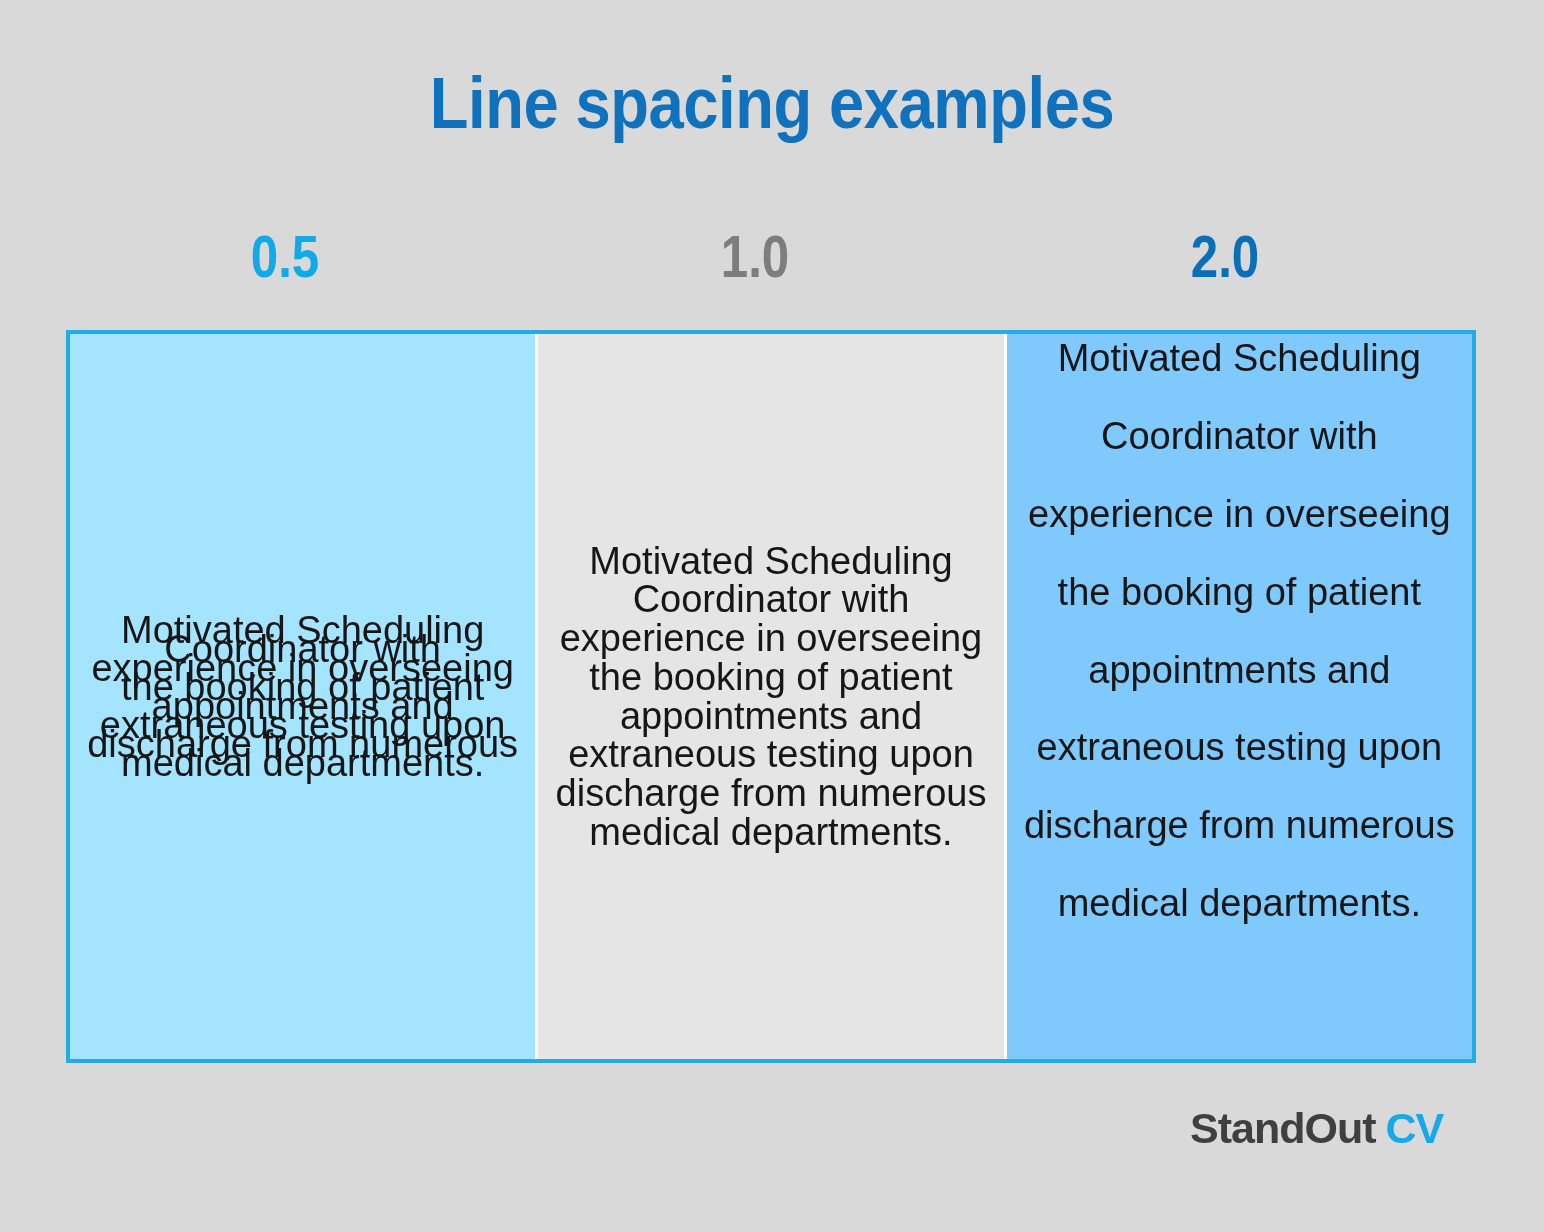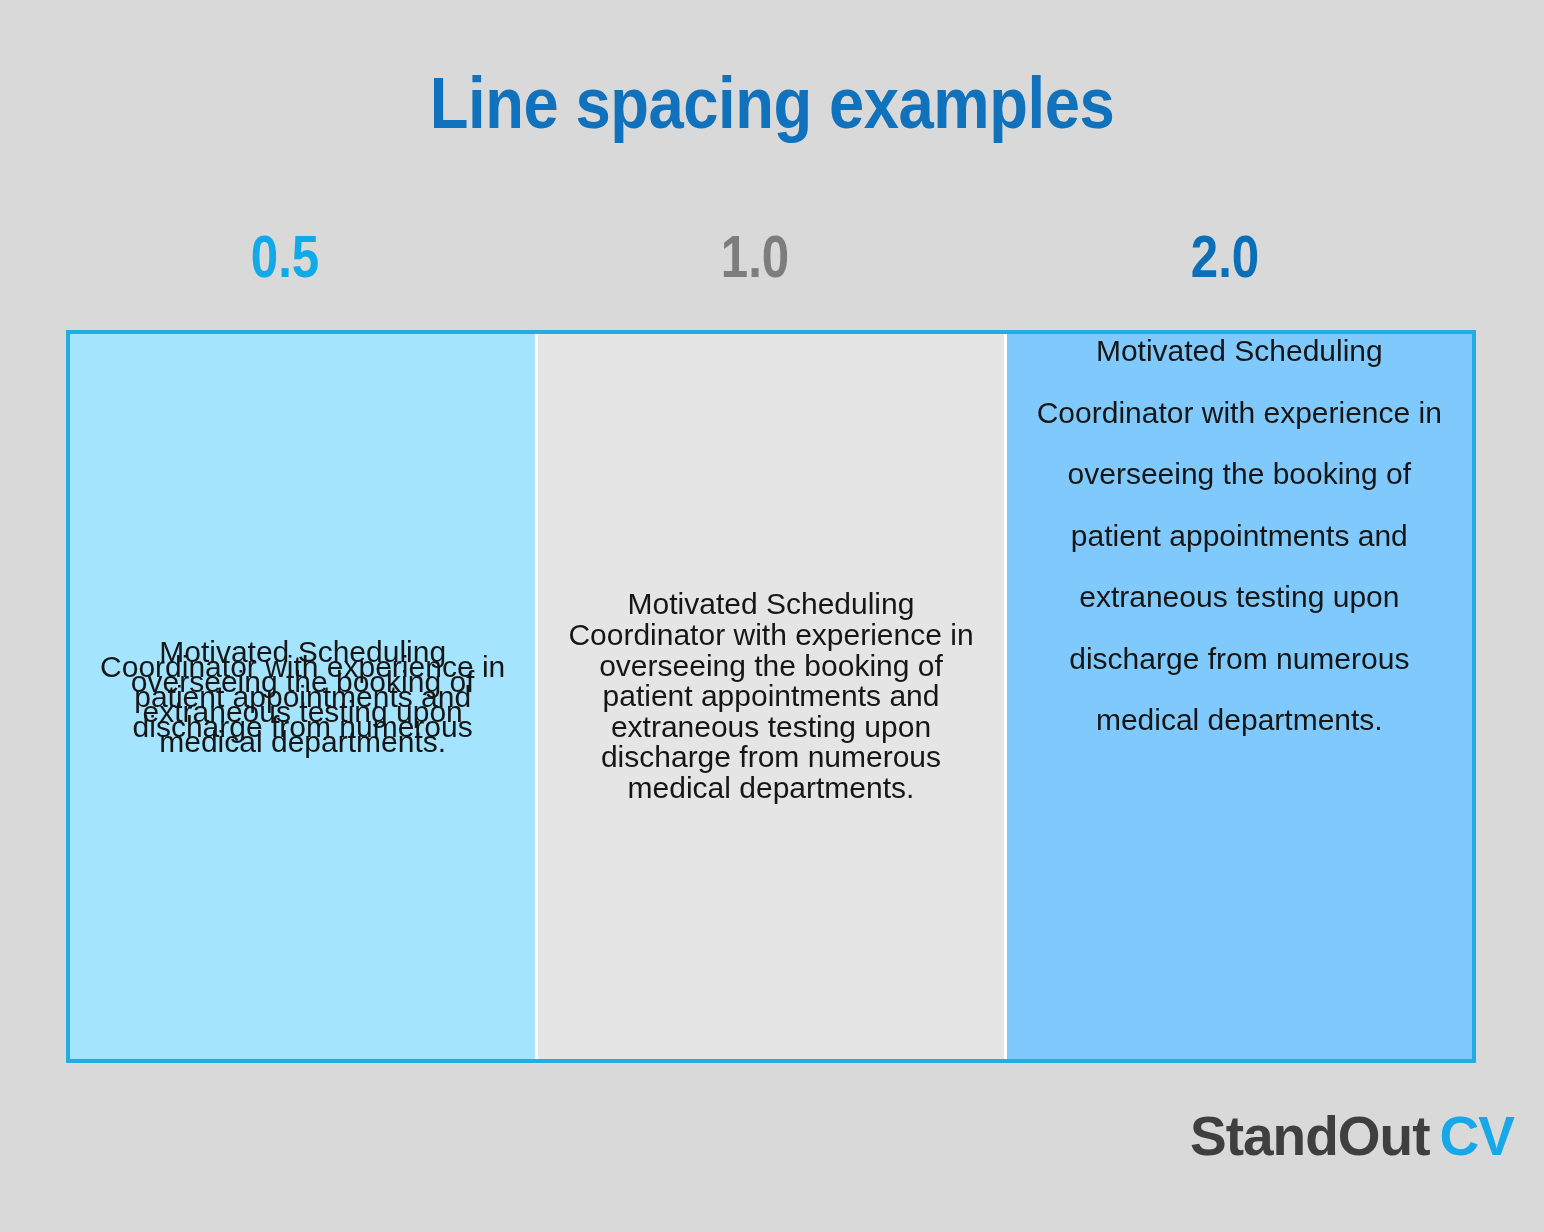--- a/index.html
+++ b/index.html
@@ -78,41 +78,41 @@
   }
   .col-0 { background: #a5e4ff; }
   .col-1 { background: #e5e5e5; margin: 0 3px; }
   .col-2 { background: #7fc9fd; }
 
   .para {
     width: 100%;
     text-align: center;
     color: #161616;
     font-family: "Liberation Sans", sans-serif;
-    font-size: 30px;
+    font-size: 38px;
     padding: 0 14px;
     box-sizing: border-box;
   }
   .sp-05 { line-height: 0.50; }
   .sp-10 { line-height: 1.02; }
   .sp-20 { line-height: 2.05; }
 
   
   .col-2 .para {
     position: absolute;
     top: -14px;
     left: 0;
   }
 
   
   .logo {
     position: absolute;
     left: 1190px;
     top: 1104px;
-    font-size: 55px;
+    font-size: 43px;
     font-weight: bold;
     letter-spacing: -1px;
     white-space: nowrap;
     font-family: "Liberation Sans", sans-serif;
   }
   .logo .standout { color: #3f3f3f; }
   .logo .cv { color: #16a8e8; margin-left: 10px; }
 </style>
 </head>
 <body>

